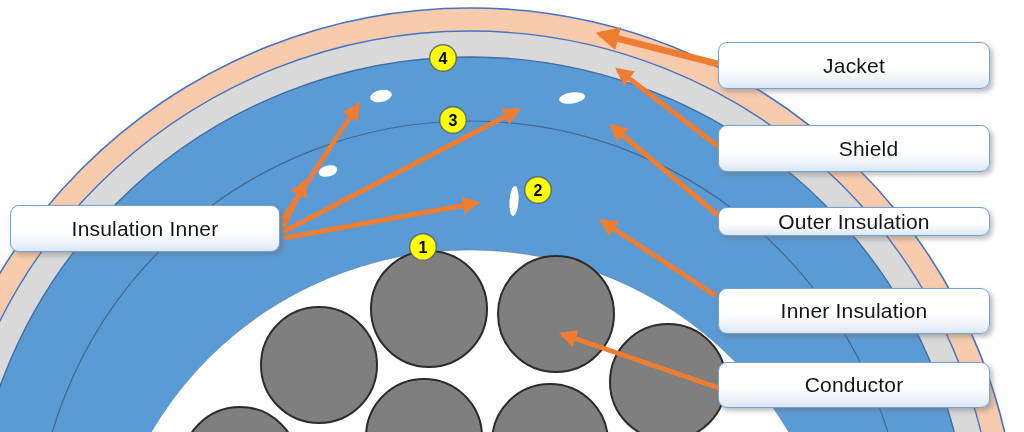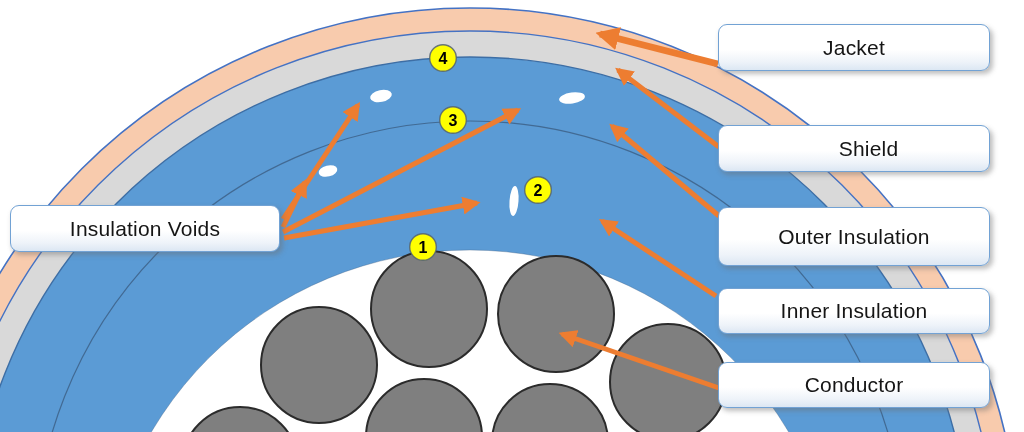--- a/index.html
+++ b/index.html
@@ -110,32 +110,32 @@
         <text class="svg-text" x="453" y="126" text-anchor="middle">3</text>
       </g>
       <g>
         <circle cx="443" cy="58" r="13.3" stroke="rgba(82,98,114,0.85)" stroke-width="1.4" fill="#FFFF00"></circle>
         <text class="svg-text" x="443" y="64" text-anchor="middle">4</text>
       </g>
     </g>
   </svg>
 
   <div class="callout callout-left" style="top:205px; height:47px;">
-    <span>Insulation Voids</span>
+    <span>Insulation Inner</span>
   </div>
 
-  <div class="callout callout-right" style="top:24px; height:47px;">
+  <div class="callout callout-right" style="top:42px; height:47px;">
     <span>Jacket</span>
   </div>
 
   <div class="callout callout-right" style="top:125px; height:47px;padding-left:29px;">
     <span>Shield</span>
   </div>
 
-  <div class="callout callout-right" style="top:207px; height:59px;">
+  <div class="callout callout-right" style="top:207px; height:29px;">
     <span>Outer Insulation</span>
   </div>
 
   <div class="callout callout-right" style="top:288px; height:46px;">
     <span>Inner Insulation</span>
   </div>
 
   <div class="callout callout-right" style="top:362px; height:46px;">
     <span>Conductor</span>
   </div>

